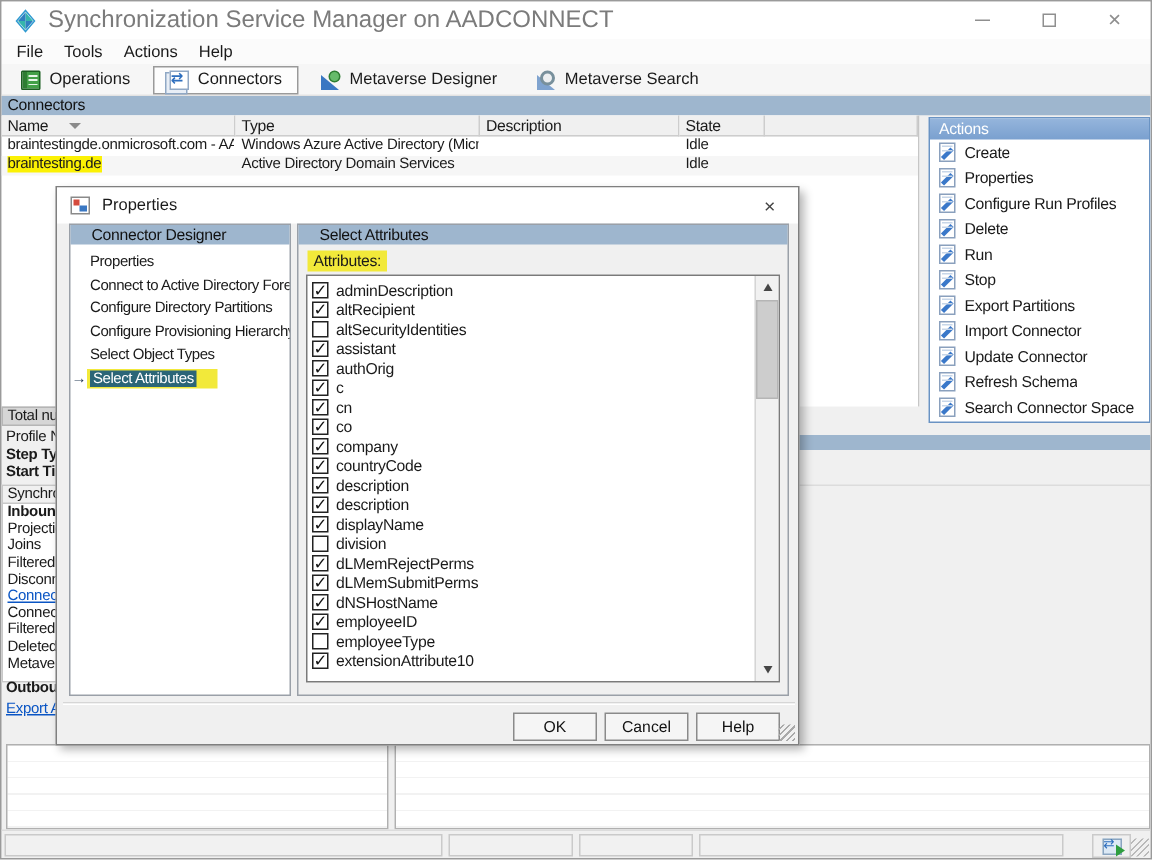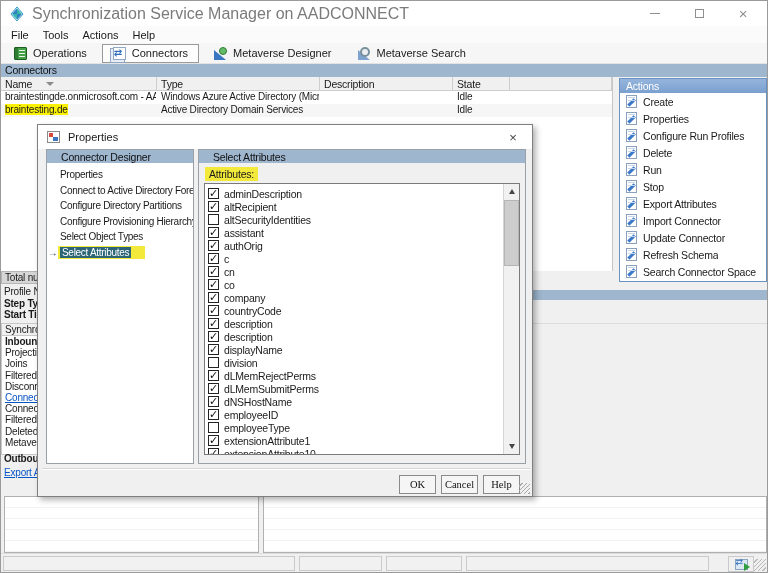--- a/index.html
+++ b/index.html
@@ -129,21 +129,21 @@
   .cb.checked::after{content:"✓";position:absolute;left:0px;top:-2.5px;font-size:11px;font-weight:bold;color:#111}
   .vscroll{position:absolute;right:0;top:0;width:16px;height:100%;background:#f1f1f1;border-left:1px solid #d5d5d5}
   .sc-btn{position:absolute;left:0;width:15px;height:15px;display:flex;align-items:center;justify-content:center}
   .sc-up{top:0}.sc-down{bottom:0}
   .tri-up{width:0;height:0;border-left:3.5px solid transparent;border-right:3.5px solid transparent;border-bottom:5px solid #464646}
   .tri-down{width:0;height:0;border-left:3.5px solid transparent;border-right:3.5px solid transparent;border-top:5px solid #464646}
   .sc-thumb{position:absolute;left:0;top:16px;width:15px;height:66px;background:#cdcdcd;border:1px solid #b5b5b5}
 
   .dlg-footer-line{position:absolute;left:4px;top:343px;width:488px;height:2px;border-top:1px solid #d6d6d6;border-bottom:1px solid #fff}
   .dlg-buttons{position:absolute;left:0;top:350px;width:482px;display:flex;justify-content:flex-end;gap:5px}
-  .btn{width:37px;height:19px;background:#f5f5f5;border:1px solid #8a8a8a;font-size:10.5px;font-family:Liberation Serif, serif;color:#111}
+  .btn{width:56px;height:19px;background:#f5f5f5;border:1px solid #8a8a8a;font-size:10.5px;font-family:Liberation Sans, sans-serif;color:#111}
   .dlg-grip{position:absolute;right:2px;bottom:2px;width:11px;height:11px;
     background:repeating-linear-gradient(135deg,transparent 0 2px,#a9a9a9 2px 3px)}
 </style>
 </head>
 <body>
 
 <div id="window">
 
   <div class="abs titlebar">
     <svg class="app-icon" viewBox="0 0 16 16">
@@ -259,21 +259,21 @@
           <span class="nowrap">Run</span>
         </div>
 
         <div class="action-item">
           <span class="icon task-icon"></span>
           <span class="nowrap">Stop</span>
         </div>
 
         <div class="action-item">
           <span class="icon task-icon"></span>
-          <span class="nowrap">Export Attributes</span>
+          <span class="nowrap">Export Partitions</span>
         </div>
 
         <div class="action-item">
           <span class="icon task-icon"></span>
           <span class="nowrap">Import Connector</span>
         </div>
 
         <div class="action-item">
           <span class="icon task-icon"></span>
           <span class="nowrap">Update Connector</span>
@@ -474,24 +474,20 @@
             <div class="attr-row">
               <span class="cb checked"></span>
               <span class="attr-label">employeeID</span>
             </div>
 
             <div class="attr-row">
               <span class="cb"></span>
               <span class="attr-label">employeeType</span>
             </div>
 
-            <div class="attr-row">
-              <span class="cb checked"></span>
-              <span class="attr-label">extensionAttribute1</span>
-            </div>
 
             <div class="attr-row">
               <span class="cb checked"></span>
               <span class="attr-label">extensionAttribute10</span>
             </div>
           </div>
         <div class="vscroll">
           <span class="sc-btn sc-up">
               <span class="tri-up"></span>
             </span>

